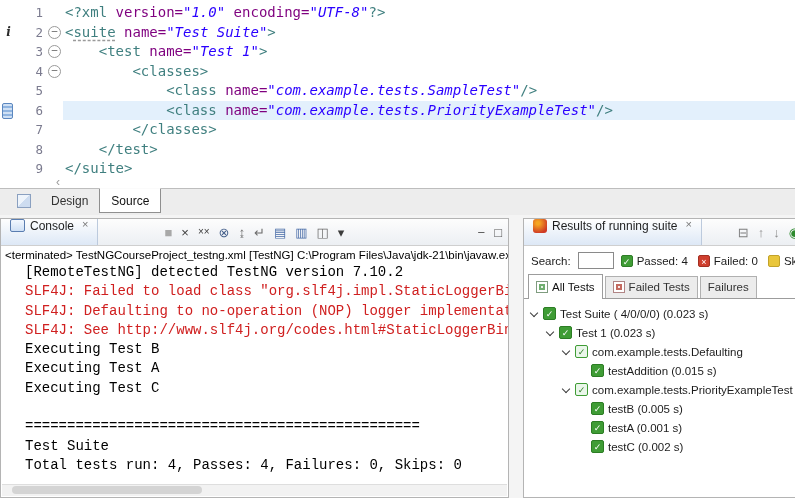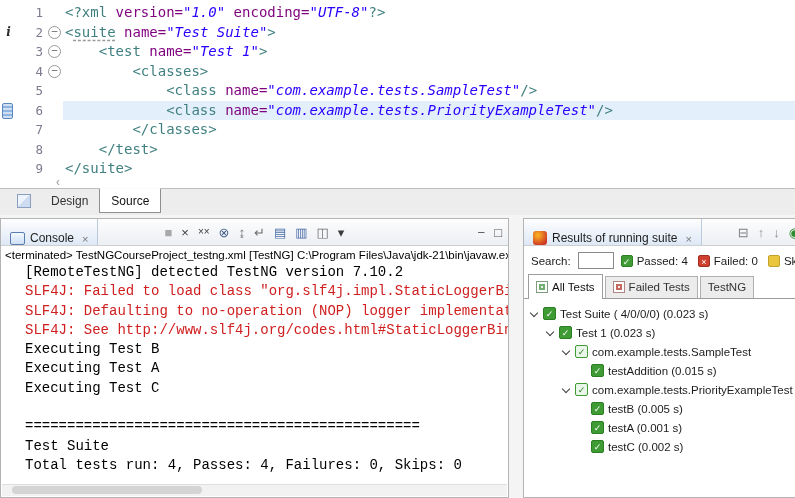--- a/index.html
+++ b/index.html
@@ -32,21 +32,21 @@
              display:flex;align-items:flex-start;padding-left:6px;box-sizing:border-box;}
   .ptab{display:flex;align-items:center;gap:20px;height:23px;padding:0 11px;font-size:12px;color:#333;}
   .ptab.sel{background:#ffffff;border:1px solid #8f8f8f;border-top-color:#fbfbfb;margin-top:-1px;height:23px;color:#111;}
   .ptab-icon{width:12px;height:12px;border:1px solid #8aa0c0;background:linear-gradient(135deg,#eef4fb 50%,#cddcf0 50%);flex:none;}
 
   
   .panel{position:absolute;top:218px;height:280px;background:#fff;border:1px solid #b4b4b4;overflow:hidden;box-sizing:border-box;}
   .console-panel{left:0;width:509px;}
   .results-panel{left:511px;width:284px;margin-left:12px;}
   .tabbar{height:26px;background:linear-gradient(#fdfdfd,#ecEFf3);border-bottom:1px solid #cfcfcf;display:flex;align-items:stretch;}
-  .vtab{display:flex;align-items:flex-end;gap:5px;padding:0 9px;}
+  .vtab{display:flex;align-items:flex-start;gap:5px;padding:0 9px;}
   .vtab.sel{background:linear-gradient(#fefefe,#dde8f6);border-right:1px solid #bccadd;}
   .vtab-label{font-size:12px;color:#1e1e1e;white-space:nowrap;}
   .close{color:#777;font-size:11px;margin-left:3px;line-height:1;}
   .tb{display:flex;align-items:center;gap:9px;padding:0 6px;}
   .tb.left{margin-left:60px;}
   .tb.right{margin-left:auto;}
   .tb-icon{font-size:13px;line-height:1;}
   .console-icon{width:13px;height:11px;border:1px solid #5a7db0;border-radius:2px;background:linear-gradient(#f3f8ff,#cfe0f5);flex:none;}
   .testng-icon{width:14px;height:14px;border-radius:3px;background:radial-gradient(circle at 35% 30%,#f5a623 12%,#cf3a24 75%);flex:none;}
 
@@ -233,38 +233,38 @@
     <div class="rtabs">
         <span class="rtab sel">
           <span class="rtab-icon"></span>
           <span>All Tests</span>
         </span>
         <span class="rtab">
           <span class="rtab-icon red"></span>
           <span>Failed Tests</span>
         </span>
         <span class="rtab">
-          <span>TestNG</span>
+          <span>Failures</span>
         </span>
       </div>
     <div class="tree">
         <div class="trow" style="padding-left: 4px;">
           <span class="chev exp"></span>
           <span class="ticon suite">✓</span>
           <span>Test Suite ( 4/0/0/0) (0.023 s)</span>
         </div>
         <div class="trow" style="padding-left: 20px;">
           <span class="chev exp"></span>
           <span class="ticon test">✓</span>
           <span>Test 1 (0.023 s)</span>
         </div>
         <div class="trow" style="padding-left: 36px;">
           <span class="chev exp"></span>
           <span class="ticon class">✓</span>
-          <span>com.example.tests.SampleTest</span>
+          <span>com.example.tests.Defaulting</span>
         </div>
         <div class="trow" style="padding-left: 52px;">
           <span class="chev"></span>
           <span class="ticon method">✓</span>
           <span>testAddition (0.015 s)</span>
         </div>
         <div class="trow" style="padding-left: 36px;">
           <span class="chev exp"></span>
           <span class="ticon class">✓</span>
           <span>com.example.tests.PriorityExampleTest</span>

